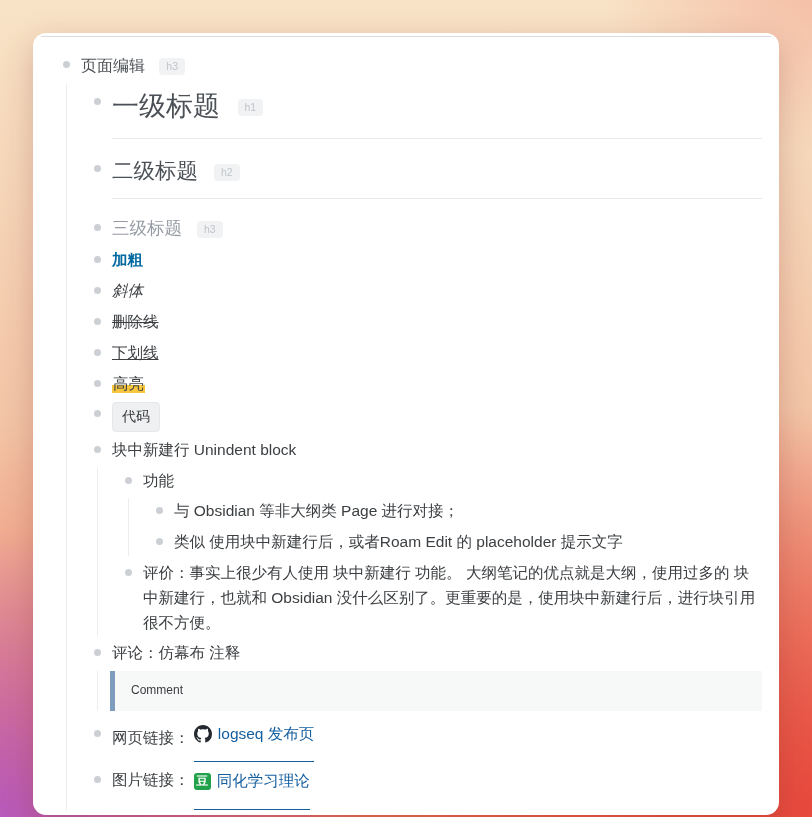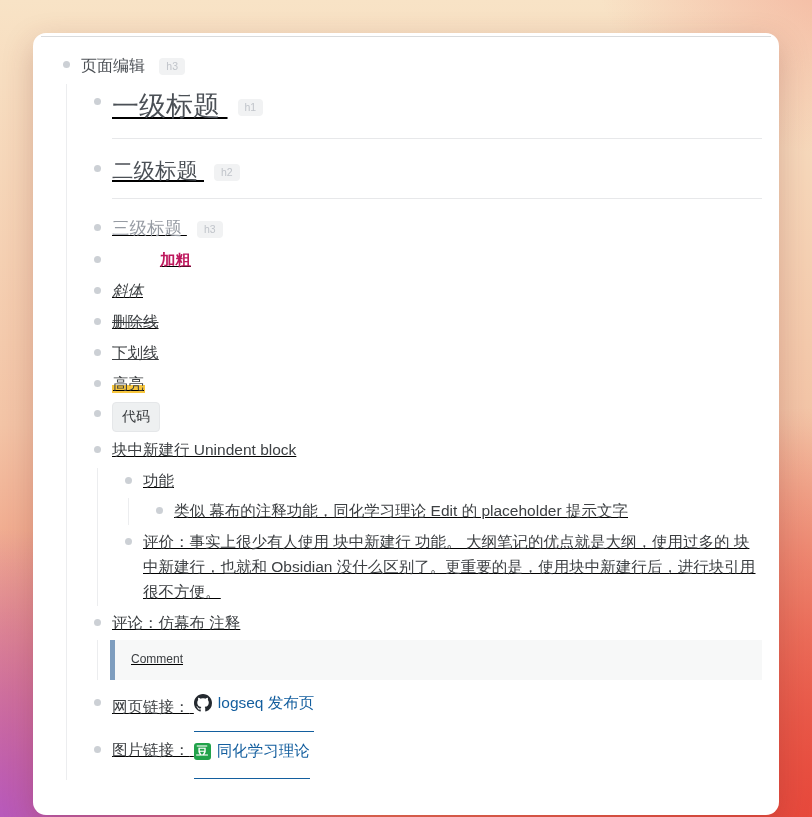--- a/index.html
+++ b/index.html
@@ -18,36 +18,36 @@
     background:#ffffff; border-radius:13px; overflow:hidden;
     box-shadow:0 10px 30px rgba(120,40,40,.25);
     padding:3px 17px 10px 30px;
   }
   .top-rule { height:1px; background:#d9dbdd; margin:0 -9px 15px -22px; }
 
   .row { position:relative; padding:1px 0 1px 18px; margin-bottom:4px;
          line-height:1.6; font-size:15.5px; color:#3d4043; }
   .bullet { position:absolute; left:0; top:9px; width:7px; height:7px;
             border-radius:50%; background:#ccd0d5; cursor:pointer; }
-  .children { margin-left:3px; border-left:1px solid #ecedef; padding-left:27px;text-decoration:underline; }
+  .children { margin-left:3px; border-left:1px solid #ecedef; padding-left:27px; }
 
   .badge { display:inline-block; margin-left:10px; padding:2px 7px; border-radius:4px;
            background:#f1f2f3; color:#c0c4ca; font-size:10.5px; line-height:1.25;
            vertical-align:middle; }
 
   .root-title { font-size:16px; color:#4c5055; }
   .h1row { font-size:27px; color:#4b5056; margin-bottom:0; }
   .h1row .bullet { top:14px; }
   .h2row { font-size:21.5px; color:#4b5056; margin-bottom:0; }
   .h2row .bullet { top:12px; }
   .h3row { font-size:17.5px; color:#969ba3; }
   .h3row .bullet { top:11px; }
   .hrule { border:none; height:1px; background:#e7e8ea; margin:9px 0 14px 18px; }
 
-  .t-bold      { font-weight:700; color:#be185d;margin-left:48px; }
+  .t-bold      { font-weight:700; color:#0369a1; }
   .t-italic    { font-style:italic; }
   .t-strike    { text-decoration:line-through; }
   .t-underline { text-decoration:underline;text-align:right; }
   .t-hl  { background:linear-gradient(to bottom, rgba(0,0,0,0) 54%, #f7c63e 54%);
            padding:0 1px 1px 1px; }
   .code  { display:inline-block; background:#eef0f1; border:1px solid #e5e7e9;
            border-radius:4px; padding:2px 9px 3px; font-size:14px; color:#35383b; }
 
   .quote { margin:4px 0 10px -15px; background:#f7f8f8; border-left:5px solid #7e9dbe;
            padding:11px 16px; color:#3a3d40; font-size:12px; line-height:1.45; }
@@ -138,21 +138,25 @@
         <div class="children">
 
           <div>
             <div class="row">
               <span class="bullet"></span>
               <span class="txt">功能</span>
             </div>
             <div class="children">
               <div class="row">
                 <span class="bullet"></span>
-                <span class="txt">类似 幕布的注释功能，同化学习理论 Edit 的 placeholder 提示文字</span>
+                <span class="txt">与 Obsidian 等非大纲类 Page 进行对接；</span>
+              </div>
+              <div class="row">
+                <span class="bullet"></span>
+                <span class="txt">类似 使用块中新建行后，或者Roam Edit 的 placeholder 提示文字</span>
               </div>
             </div>
           </div>
 
           <div class="row">
             <span class="bullet"></span>
             <span class="txt">评价：事实上很少有人使用 块中新建行 功能。 大纲笔记的优点就是大纲，使用过多的 块中新建行，也就和 Obsidian 没什么区别了。更重要的是，使用块中新建行后，进行块引用很不方便。</span>
           </div>
         </div>
       </div>

